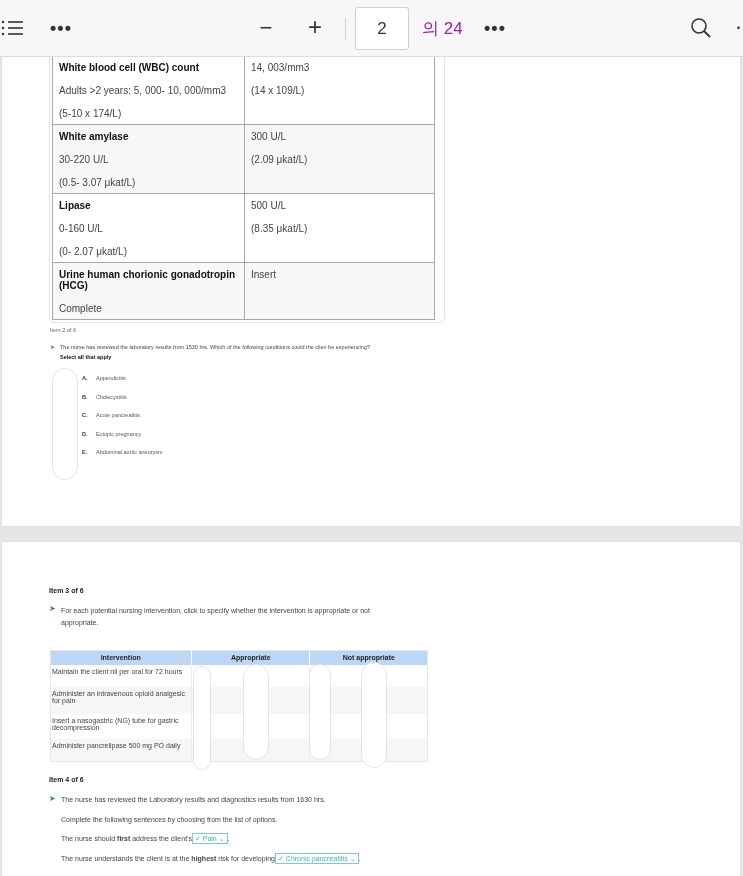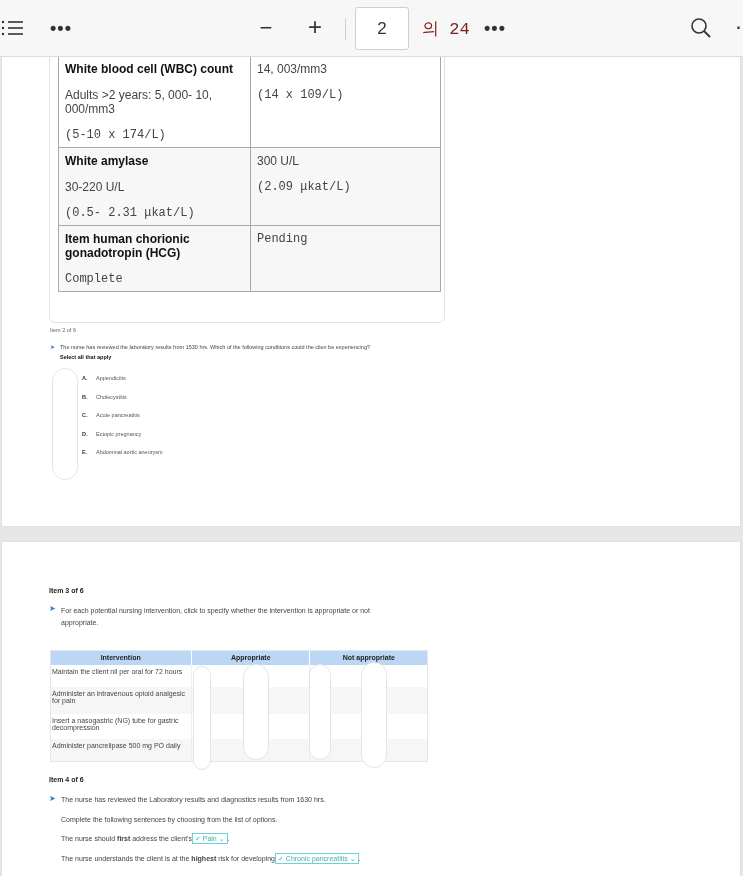--- a/index.html
+++ b/index.html
@@ -7,39 +7,39 @@
 
   
   .toolbar { position: absolute; left: 0; top: 0; width: 743px; height: 57px; background: #f7f7f7; border-bottom: 1px solid #dcdcdc; }
   .tb-item { position: absolute; display: flex; align-items: center; justify-content: center; color: #333; cursor: pointer; }
   .tb-toc { left: 0; top: 16px; width: 26px; height: 24px; }
   .tb-more1 { left: 48px; top: 16px; width: 26px; height: 24px; font-size: 18px; letter-spacing: 1px; font-weight: bold; }
   .tb-minus { left: 254px; top: 14px; width: 24px; height: 28px; font-size: 22px; }
   .tb-plus { left: 302px; top: 13px; width: 26px; height: 28px; font-size: 24px; }
   .tb-sep { position: absolute; left: 345px; top: 18px; width: 1px; height: 22px; background: #d0d0d0; }
   .page-input { position: absolute; left: 355px; top: 7px; width: 54px; height: 43px; background: #fff; border: 1px solid #cfcfcf; border-radius: 3px; text-align: center; font-size: 17px; color: #333; font-family: "Liberation Sans", sans-serif; }
-  .page-total { position: absolute; left: 422px; top: 17px; font-size: 17px; color: #7f1d1d; font-family: Liberation Mono, monospace; }
+  .page-total { position: absolute; left: 422px; top: 17px; font-size: 17px; color: #a21caf; }
   .tb-more2 { left: 482px; top: 16px; width: 26px; height: 24px; font-size: 18px; letter-spacing: 1px; font-weight: bold; }
   .tb-search { left: 688px; top: 15px; width: 26px; height: 26px; }
   .tb-edge { left: 735px; top: 20px; width: 8px; height: 16px; font-size: 16px; font-weight: bold; }
 
   
   .page { position: absolute; left: 1px; width: 740px; background: #fff; border: 1px solid #e0e0e0; overflow: hidden; }
   .page1 { top: 57px; height: 470px; border-top: none; }
   .page2 { top: 541px; height: 340px; }
 
   
   .lab-card { position: absolute; left: 47px; top: -4px; width: 396px; height: 270px; border: 1px solid #e2e2e2; border-radius: 6px; background: #fff; }
-  .lab-table { position: absolute; left: 56px; top: -2px; width: 383px; border-collapse: collapse; font-size: 12px; }
+  .lab-table { position: absolute; left: 50px; top: -2px; width: 383px; border-collapse: collapse; font-size: 10px; }
   .lab-table td { border: 1px solid #a8a8a8; vertical-align: top; padding: 6px 5px 5px 6px; }
   .lab-table td.c1 { width: 192px; }
   .lab-table tr.alt td { background: #f7f7f7; }
   .lab-table .name { font-weight: bold; color: #111; margin-bottom: 12px; display: block; }
   .lab-table .line { color: #444; display: block; margin-bottom: 12px; }
-  .lab-table .line:last-child { margin-bottom: 0; font-family: Liberation Mono, monospace; }
+  .lab-table .line:last-child { margin-bottom: 0; }
 
   .item-label-small { position: absolute; left: 48px; top: 270px; font-size: 5.5px; color: #666; }
   .q2 { position: absolute; left: 48px; top: 285px; width: 330px; font-size: 5.5px; color: #444; line-height: 10px; }
   .arrow { position: absolute; color: #2b7bd6; font-size: 8px; }
   .q2 .arrow { left: 0; top: 0; font-size: 6px; }
   .q2 .txt { padding-left: 10px; display: block; }
   .q2 b { color: #111; }
 
   .blob { position: absolute; background: #fff; border: 1px solid #e4e4e4; border-radius: 14px; }
   .opts { position: absolute; left: 80px; top: 318px; font-size: 5.5px; color: #555; }
@@ -103,34 +103,45 @@
       </td>
       <td>
         <span class="line">14, 003/mm3</span>
         <span class="line">(14 x 109/L)</span>
       </td>
     </tr>
     <tr class="alt">
       <td class="c1">
         <span class="name">White amylase</span>
         <span class="line">30-220 U/L</span>
-        <span class="line">(0.5- 2.31 μkat/L)</span>
+        <span class="line">(0.5- 3.07 μkat/L)</span>
       </td>
       <td>
         <span class="line">300 U/L</span>
         <span class="line">(2.09 μkat/L)</span>
       </td>
     </tr>
+    <tr>
+      <td class="c1">
+        <span class="name">Lipase</span>
+        <span class="line">0-160 U/L</span>
+        <span class="line">(0- 2.07 μkat/L)</span>
+      </td>
+      <td>
+        <span class="line">500 U/L</span>
+        <span class="line">(8.35 μkat/L)</span>
+      </td>
+    </tr>
     <tr class="alt">
       <td class="c1" style="height:47px">
-        <span class="name">Item human chorionic gonadotropin (HCG)</span>
+        <span class="name">Urine human chorionic gonadotropin (HCG)</span>
         <span class="line">Complete</span>
       </td>
       <td>
-        <span class="line">Pending</span>
+        <span class="line">Insert</span>
       </td>
     </tr>
   </tbody>
     </table>
 
   <div class="item-label-small">Item 2 of 6</div>
   <div class="q2">
     <span class="arrow">➤</span>
     <span class="txt"><span>The nurse has reviewed the laboratory results from 1530 hrs. Which of the following conditions could the clien be experiencing?</span> <b>Select all that apply</b></span>
   </div>

